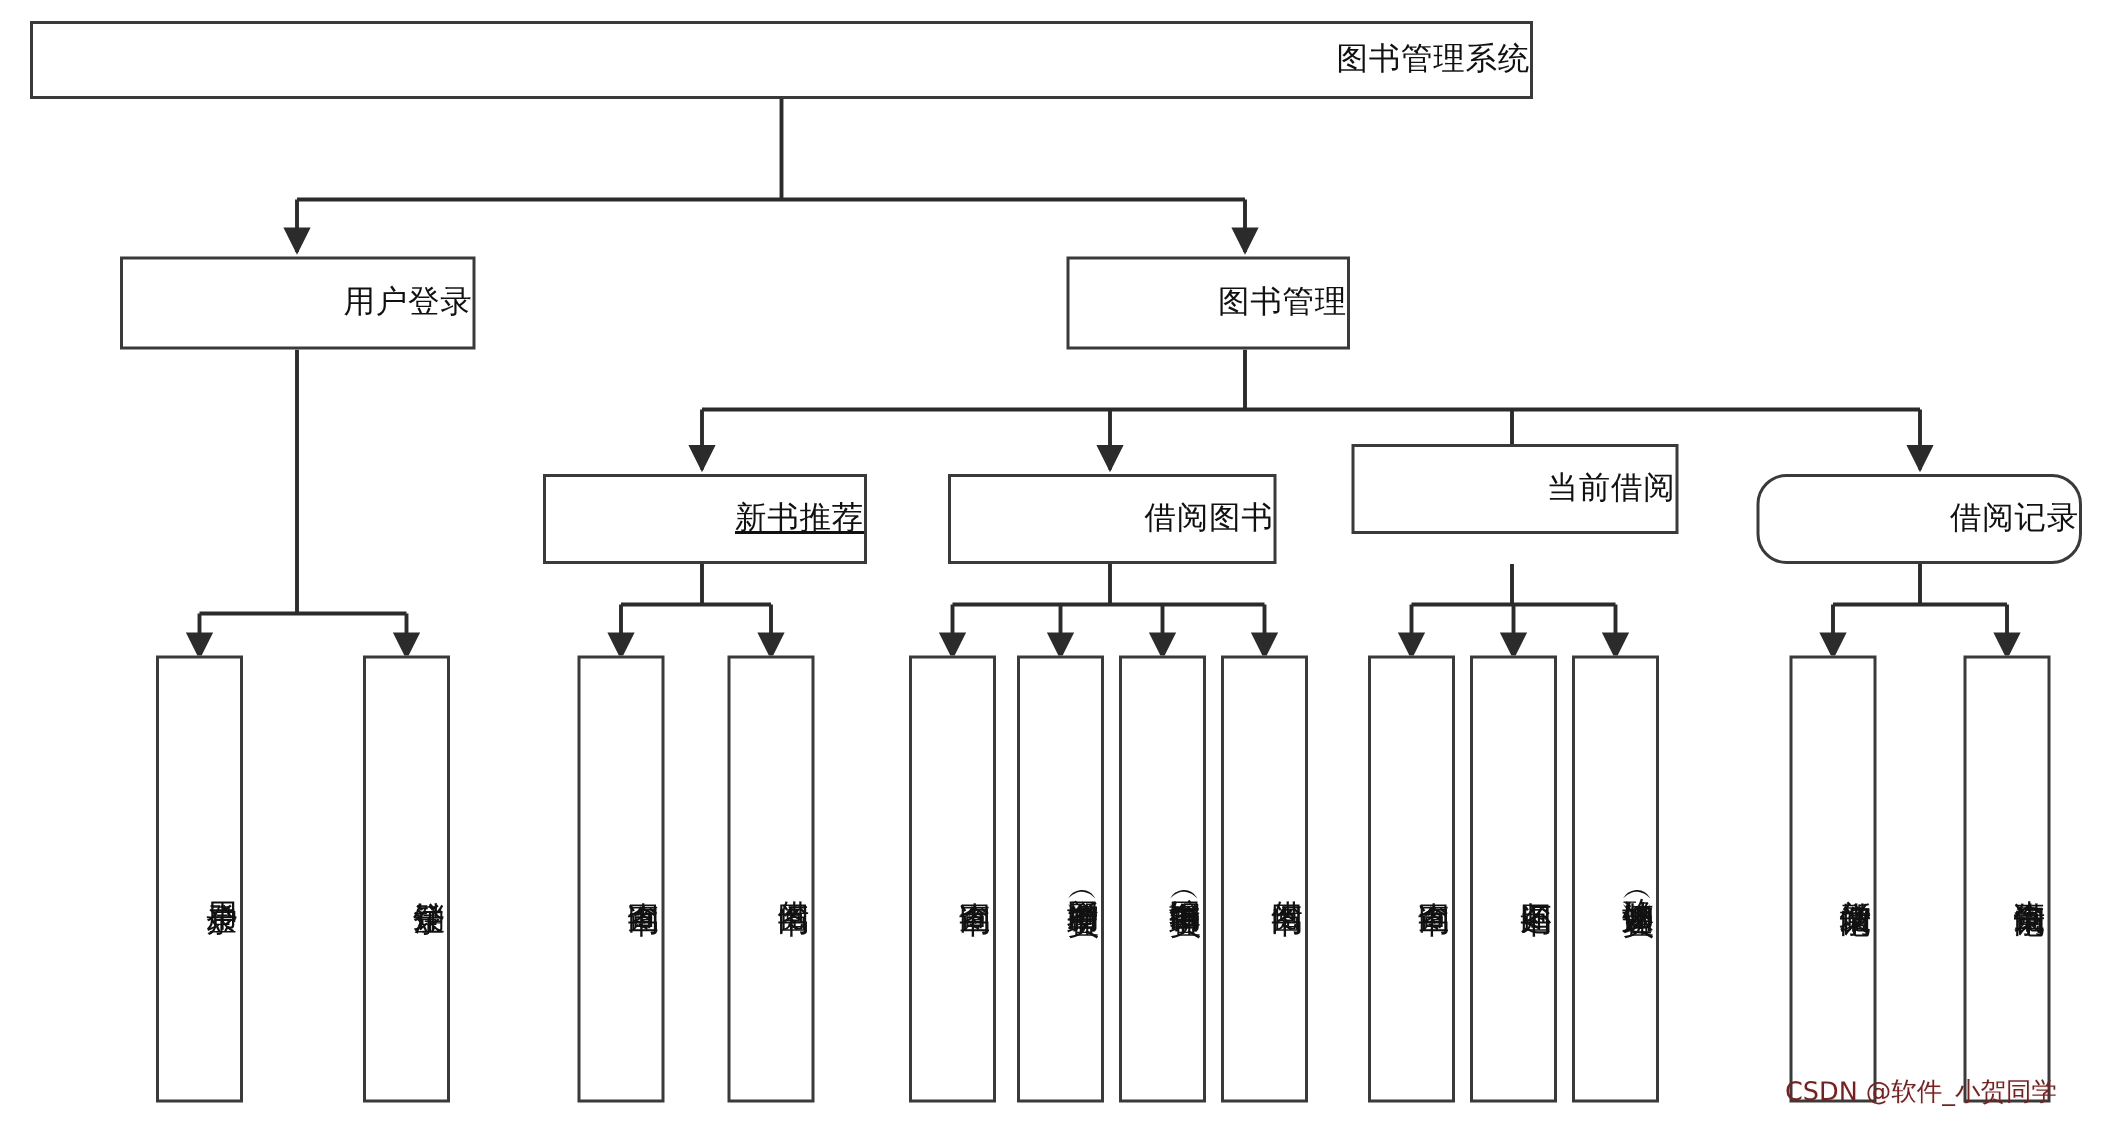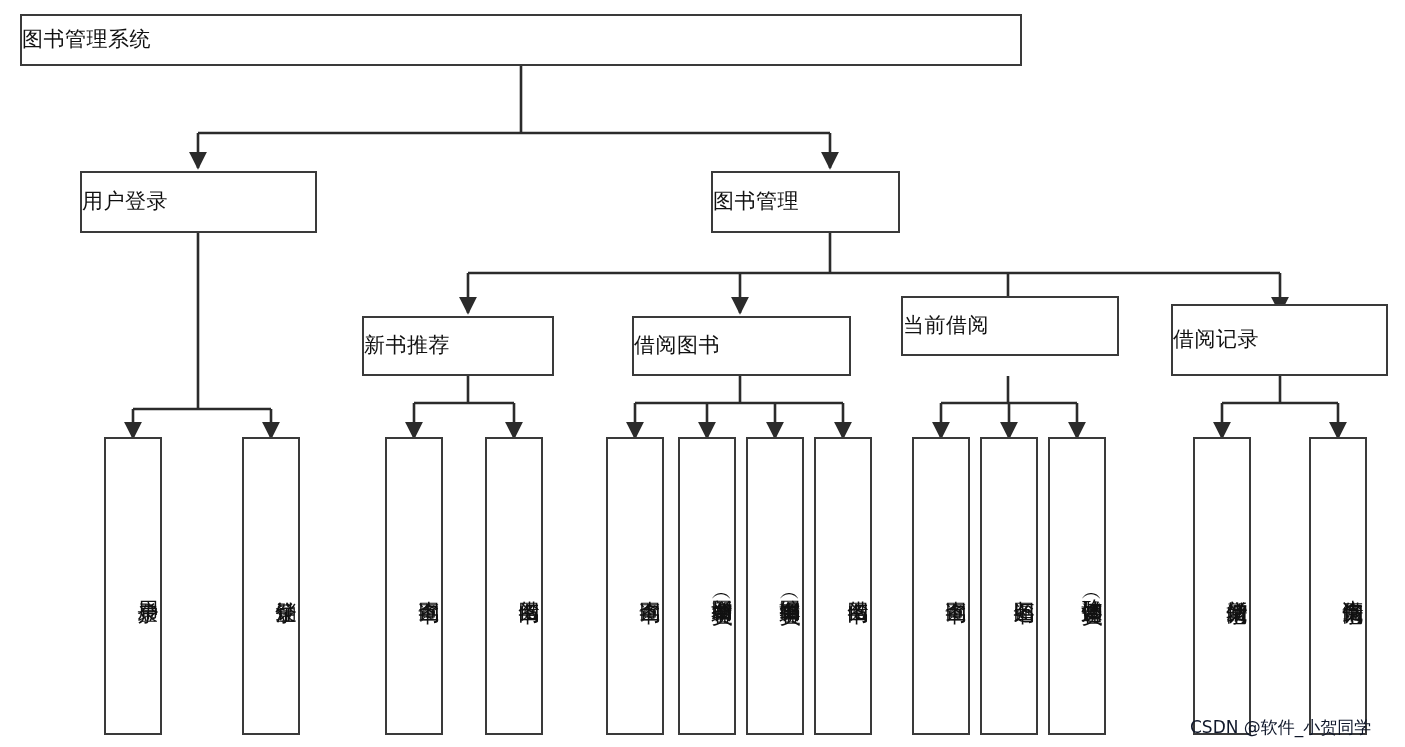--- a/index.html
+++ b/index.html
@@ -26,21 +26,21 @@
     height: 747px;
     pointer-events: none;
   }
   .node {
     position: absolute;
     box-sizing: border-box;
     background: #ffffff;
     border: 2px solid #3a3a3a;
     display: flex;
     align-items: center;
-    justify-content: flex-start;
+    justify-content: flex-end;
     color: #111111;
     text-align: center;
     z-index: 2;
   }
   .node-h {
     font-size: 21px;
     line-height: 1.1;
     letter-spacing: 0.5px;
   }
   .node-v {
@@ -57,21 +57,21 @@
     writing-mode: vertical-rl;
     text-orientation: upright;
     white-space: nowrap;
     display: block;
   }
   .watermark {
     position: absolute;
     left: 1190px;
     top: 716px;
     font-size: 17px;
-    color: #0f172a;
+    color: #7f1d1d;
     white-space: nowrap;
     z-index: 5;
     font-family: "DejaVu Sans", "Liberation Sans", sans-serif;
   }
 </style>
 </head>
 <body>
 
 <div id="diagram-root">
 
@@ -130,33 +130,33 @@
   </div>
 
   <div class="node node-h" style="left:80px; top:171px; width:237px; height:62px;">
     <span>用户登录</span>
   </div>
 
   <div class="node node-h" style="left:711px; top:171px; width:189px; height:62px;">
     <span>图书管理</span>
   </div>
 
-  <div class="node node-h" style="left:362px; top:316px; width:192px; height:60px;">
+  <div class="node node-h" style="left:362px; top:316px; width:216px; height:60px;text-decoration:underline;">
     <span>新书推荐</span>
   </div>
 
   <div class="node node-h" style="left:632px; top:316px; width:219px; height:60px;">
     <span>借阅图书</span>
   </div>
 
   <div class="node node-h" style="left:901px; top:296px; width:218px; height:60px;">
     <span>当前借阅</span>
   </div>
 
-  <div class="node node-h" style="left:1171px; top:304px; width:217px; height:72px;">
+  <div class="node node-h" style="left:1171px; top:316px; width:217px; height:60px;border-radius:20px;">
     <span>借阅记录</span>
   </div>
 
   <div class="node node-v" style="left:104px; top:437px; width:58px; height:298px;">
     <span class="vtext">用户登录</span>
   </div>
 
   <div class="node node-v" style="left:242px; top:437px; width:58px; height:298px;">
     <span class="vtext">注销登录</span>
   </div>

